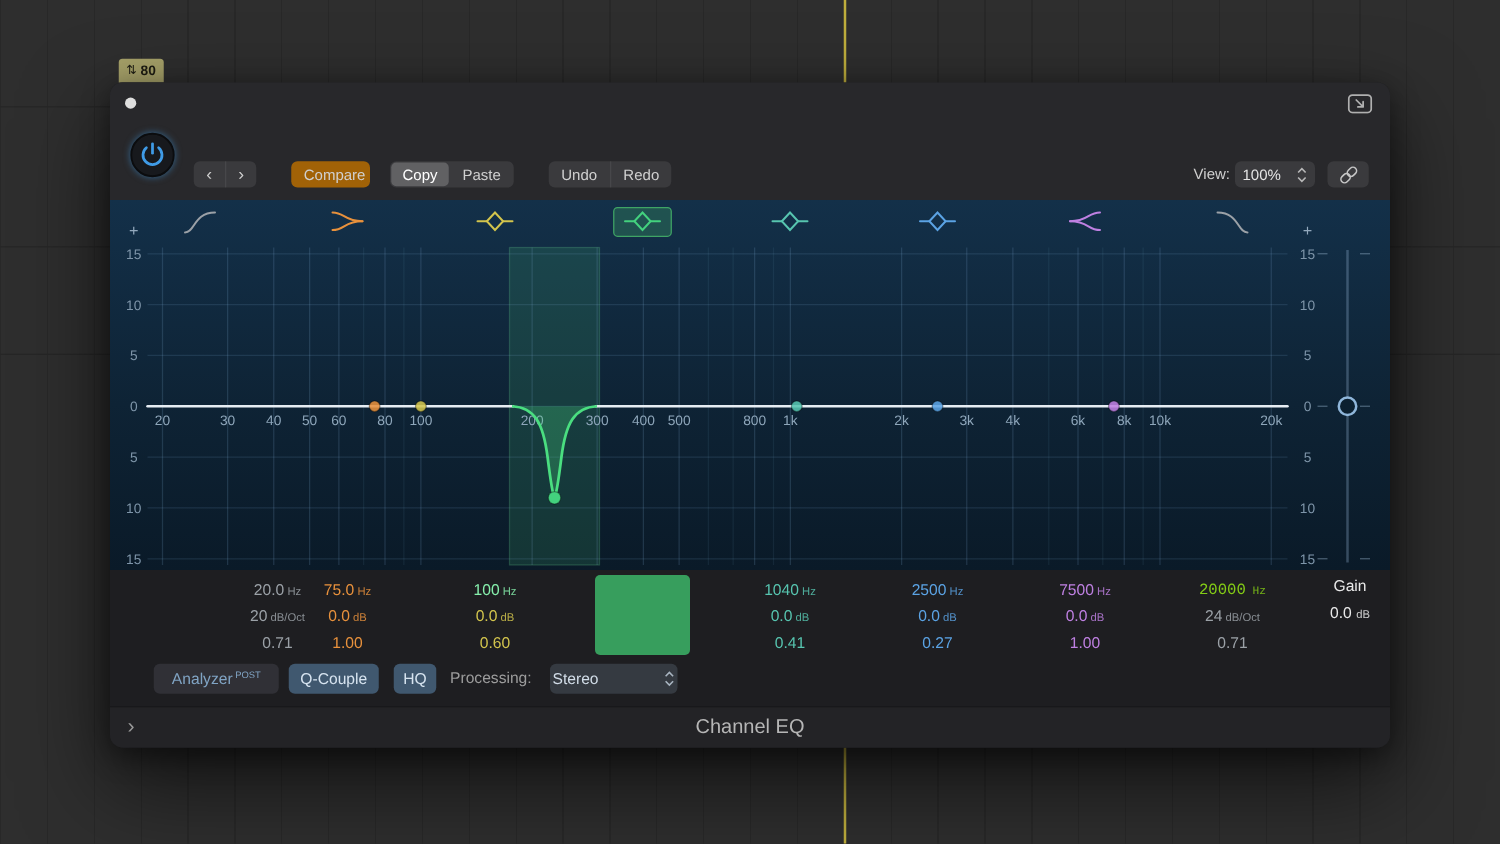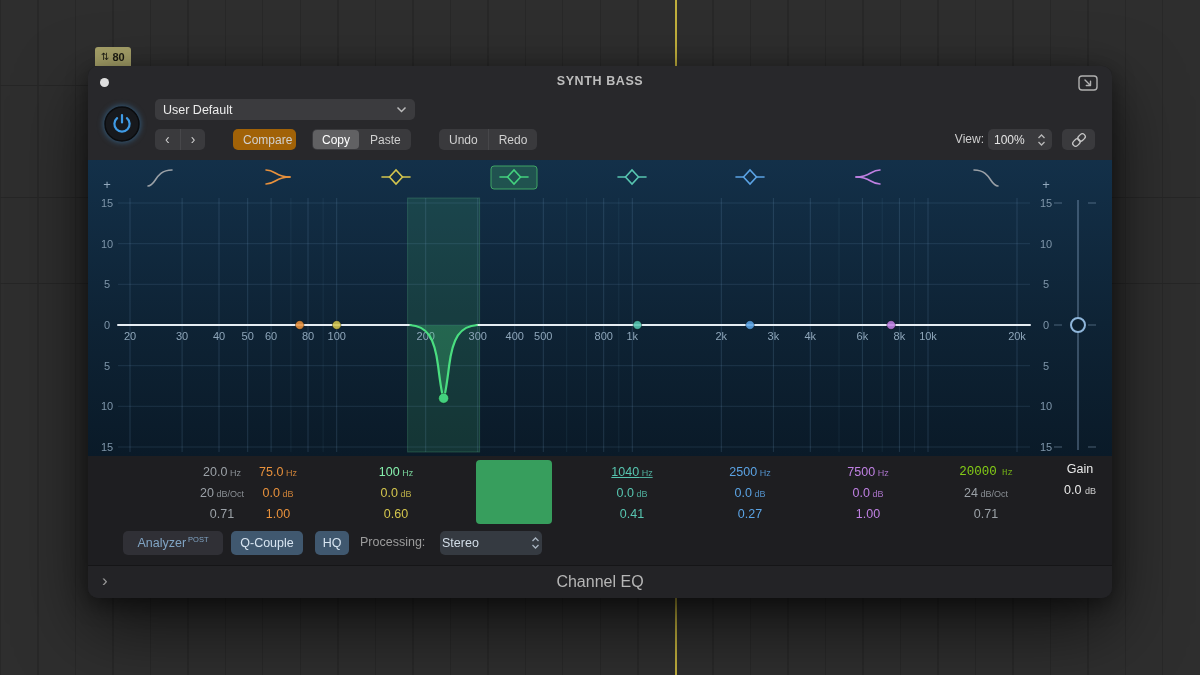--- a/index.html
+++ b/index.html
@@ -91,42 +91,35 @@
   <div class="cycle-badge">
     <span class="arrows">⇅</span>
     <span>80</span>
   </div>
 
   <div class="plugin-window">
     <div class="header-bg"></div>
     <div class="body-bg"></div>
 
     <span class="win-dot"></span>
-    <div class="win-title">SYNTH BASS</div>
     <div class="pip-btn">
       <svg width="20" height="16" viewBox="0 0 20 16">
         <rect x="1" y="1" width="18" height="14" rx="3" fill="none" stroke="#b0b0b0" stroke-width="1.4"></rect>
         <path d="M7,5 L12.5,10.5 M12.5,10.5 v-4.2 M12.5,10.5 h-4.2" stroke="#b0b0b0" stroke-width="1.4" fill="none" stroke-linecap="round"></path>
       </svg>
     </div>
 
     <div class="power-btn">
       <svg width="38" height="38" viewBox="-19 -19 38 38">
         <circle r="17" fill="#17191d" stroke="#0b0c0e" stroke-width="1.5"></circle>
         <path d="M-4.9,-5.8 A7.6,7.6 0 1,0 4.9,-5.8" fill="none" stroke="#3f9be6" stroke-width="2.2" stroke-linecap="round"></path>
         <line x1="0" y1="-9" x2="0" y2="-1.5" stroke="#3f9be6" stroke-width="2.2" stroke-linecap="round"></line>
       </svg>
     </div>
 
-    <div class="preset">
-      <span>User Default</span>
-      <svg width="11" height="7" viewBox="0 0 11 7">
-        <path d="M1.5,1.5 L5.5,5.5 L9.5,1.5" stroke="#bbbbbb" stroke-width="1.5" fill="none"></path>
-      </svg>
-    </div>
 
     <div class="seg nav">
       <button>‹</button>
       <button>›</button>
     </div>
     <button class="pill compare">Compare</button>
     <div class="seg copypaste">
       <button class="active">Copy</button>
       <button>Paste</button>
     </div>
@@ -297,21 +290,21 @@
           <div class="prow" style="color: rgb(232, 145, 60);"><span class="pv">75.0</span><span class="pu">&nbsp;Hz</span></div>
           <div class="prow" style="color: rgb(232, 145, 60);"><span class="pv">0.0</span><span class="pu">&nbsp;dB</span></div>
           <div class="prow" style="color: rgb(232, 145, 60);"><span class="pv">1.00</span></div>
         </div>
         <div class="band-col" style="left: 253px;">
           <div class="prow" style="color: #86efac;"><span class="pv">100</span><span class="pu">&nbsp;Hz</span></div>
           <div class="prow" style="color: rgb(211, 197, 77);"><span class="pv">0.0</span><span class="pu">&nbsp;dB</span></div>
           <div class="prow" style="color: rgb(211, 197, 77);"><span class="pv">0.60</span></div>
         </div>
         <div class="band-col" style="left: 489px;">
-          <div class="prow" style="color: rgb(87, 197, 176); text-decoration: underline;"><span class="pv">1040</span><span class="pu">&nbsp;Hz</span></div>
+          <div class="prow" style="color: rgb(87, 197, 176);"><span class="pv">1040</span><span class="pu">&nbsp;Hz</span></div>
           <div class="prow" style="color: rgb(87, 197, 176);"><span class="pv">0.0</span><span class="pu">&nbsp;dB</span></div>
           <div class="prow" style="color: rgb(87, 197, 176);"><span class="pv">0.41</span></div>
         </div>
         <div class="band-col" style="left: 607px;">
           <div class="prow" style="color: rgb(91, 163, 228);"><span class="pv">2500</span><span class="pu">&nbsp;Hz</span></div>
           <div class="prow" style="color: rgb(91, 163, 228);"><span class="pv">0.0</span><span class="pu">&nbsp;dB</span></div>
           <div class="prow" style="color: rgb(91, 163, 228);"><span class="pv">0.27</span></div>
         </div>
         <div class="band-col" style="left: 725px;">
           <div class="prow" style="color: rgb(191, 128, 226);"><span class="pv">7500</span><span class="pu">&nbsp;Hz</span></div>

